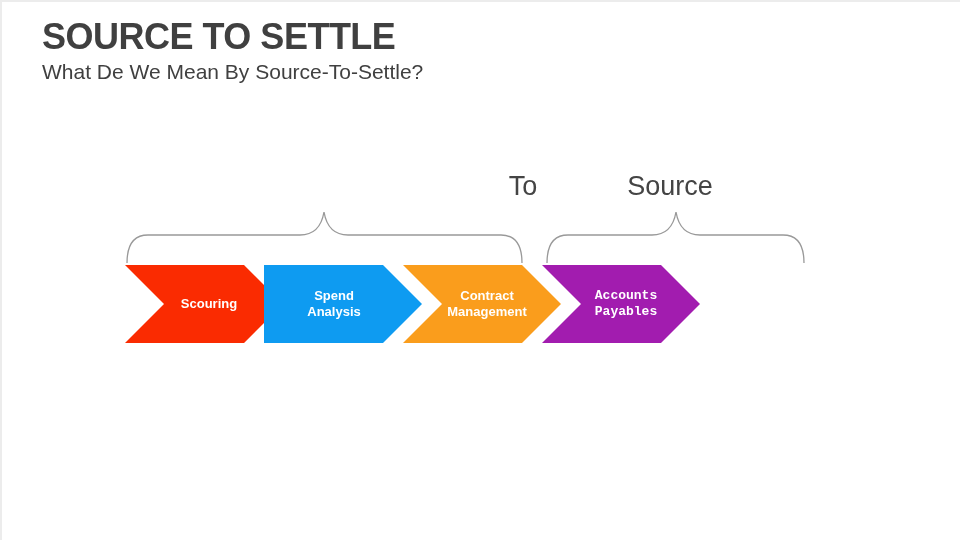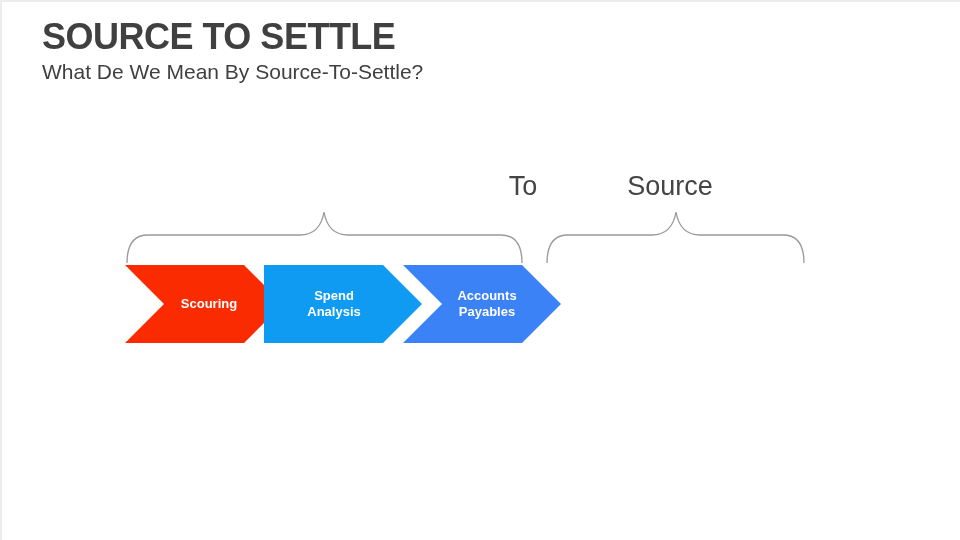--- a/index.html
+++ b/index.html
@@ -105,19 +105,23 @@
   </svg>
 
   <div class="chevron-row">
     <div class="chevron notched" style="background-color: rgb(250, 43, 1);">
       <span class="step-label">Scouring</span>
     </div>
     <div class="chevron first" style="background-color: rgb(14, 155, 241);">
       <span class="step-label">Spend
 Analysis</span>
     </div>
-    <div class="chevron notched" style="background-color: #3b82f6;">
+    <div class="chevron notched" style="background-color: rgb(250, 157, 28);">
+      <span class="step-label">Contract
+Management</span>
+    </div>
+    <div class="chevron notched" style="background-color: #a21caf; font-family: Liberation Mono, monospace;">
       <span class="step-label">Accounts
 Payables</span>
     </div>
   </div>
 
 </div>
 
 </body></html>

